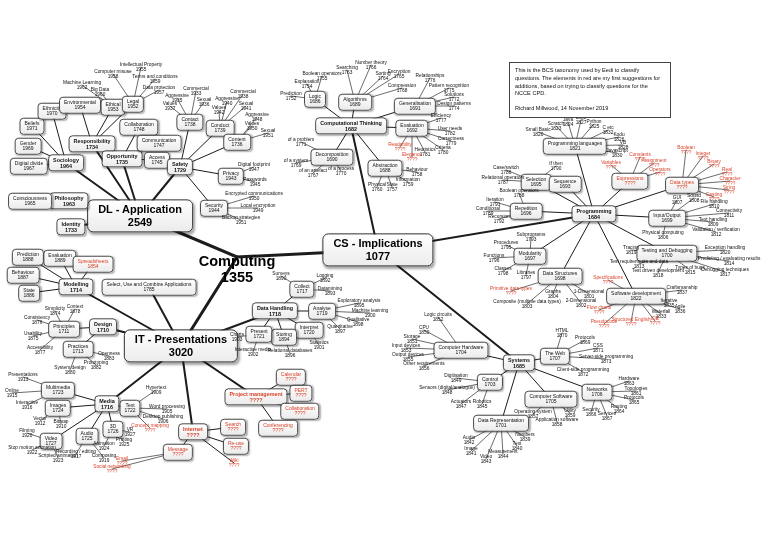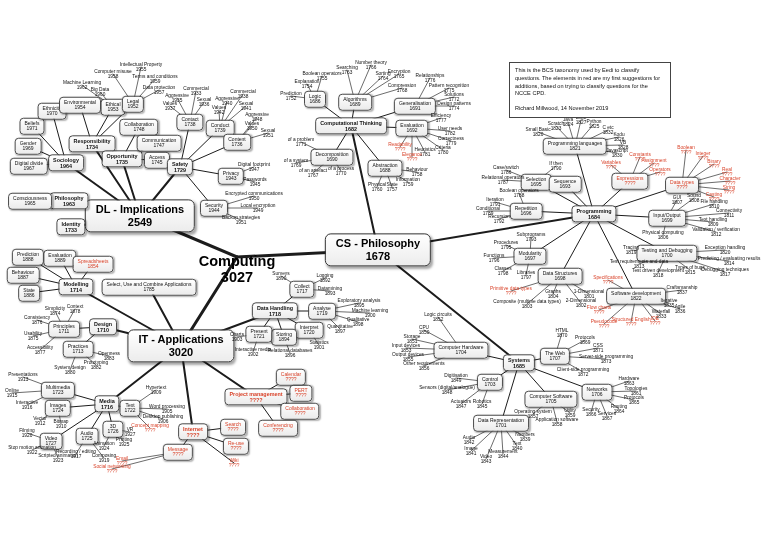--- a/index.html
+++ b/index.html
@@ -285,24 +285,24 @@
     <line x1="178" y1="452" x2="112" y2="469" stroke="#1c1c1c" stroke-width="0.65" stroke-linecap="round"></line>
     <line x1="181" y1="346" x2="256" y2="397" stroke="#1c1c1c" stroke-width="2" stroke-linecap="round"></line>
     <line x1="256" y1="397" x2="291" y2="377" stroke="#1c1c1c" stroke-width="1" stroke-linecap="round"></line>
     <line x1="256" y1="397" x2="301" y2="393" stroke="#1c1c1c" stroke-width="1" stroke-linecap="round"></line>
     <line x1="256" y1="397" x2="300" y2="411" stroke="#1c1c1c" stroke-width="1" stroke-linecap="round"></line>
     <line x1="256" y1="397" x2="278" y2="428" stroke="#1c1c1c" stroke-width="1" stroke-linecap="round"></line>
   </svg>
 <div id="map">
     <div class="node t-hub" style="left: 237px; top: 270px;">
       <span class="lbl">Computing</span>
-      <span class="num">3027</span>
+      <span class="num">1355</span>
     </div>
     <div class="node t-major" style="left: 140px; top: 216px;">
-      <span class="lbl">DL - Implications</span>
+      <span class="lbl">DL - Application</span>
       <span class="num">2549</span>
     </div>
     <div class="node t-bold" style="left: 66px; top: 163px;">
       <span class="lbl">Sociology</span>
       <span class="num">1964</span>
     </div>
     <div class="node t-box" style="left: 32px; top: 126px;">
       <span class="lbl">Beliefs</span>
       <span class="num">1971</span>
     </div>
@@ -468,22 +468,22 @@
     </div>
     <div class="node t-leaf" style="left: 258px; top: 208px;">
       <span class="lbl">Local encryption</span>
       <span class="num">1949</span>
     </div>
     <div class="node t-leaf" style="left: 241px; top: 220px;">
       <span class="lbl">Backup strategies</span>
       <span class="num">1951</span>
     </div>
     <div class="node t-major" style="left: 378px; top: 250px;">
-      <span class="lbl">CS - Philosophy</span>
-      <span class="num">1678</span>
+      <span class="lbl">CS - Implications</span>
+      <span class="num">1077</span>
     </div>
     <div class="node t-bold" style="left: 351px; top: 126px;">
       <span class="lbl">Computational Thinking</span>
       <span class="num">1682</span>
     </div>
     <div class="node t-box" style="left: 315px; top: 99px;">
       <span class="lbl">Logic</span>
       <span class="num">1686</span>
     </div>
     <div class="node t-leaf" style="left: 291px; top: 96px;">
@@ -1044,21 +1044,21 @@
     </div>
     <div class="node t-leaf" style="left: 607px; top: 416px;">
       <span class="lbl">Services</span>
       <span class="num">1867</span>
     </div>
     <div class="node t-leaf" style="left: 591px; top: 412px;">
       <span class="lbl">Security</span>
       <span class="num">1866</span>
     </div>
     <div class="node t-major" style="left: 181px; top: 346px;">
-      <span class="lbl">IT - Applications</span>
+      <span class="lbl">IT - Presentations</span>
       <span class="num">3020</span>
     </div>
     <div class="node t-bold" style="left: 76px; top: 287px;">
       <span class="lbl">Modelling</span>
       <span class="num">1714</span>
     </div>
     <div class="node t-box" style="left: 28px; top: 257px;">
       <span class="lbl">Prediction</span>
       <span class="num">1888</span>
     </div>

